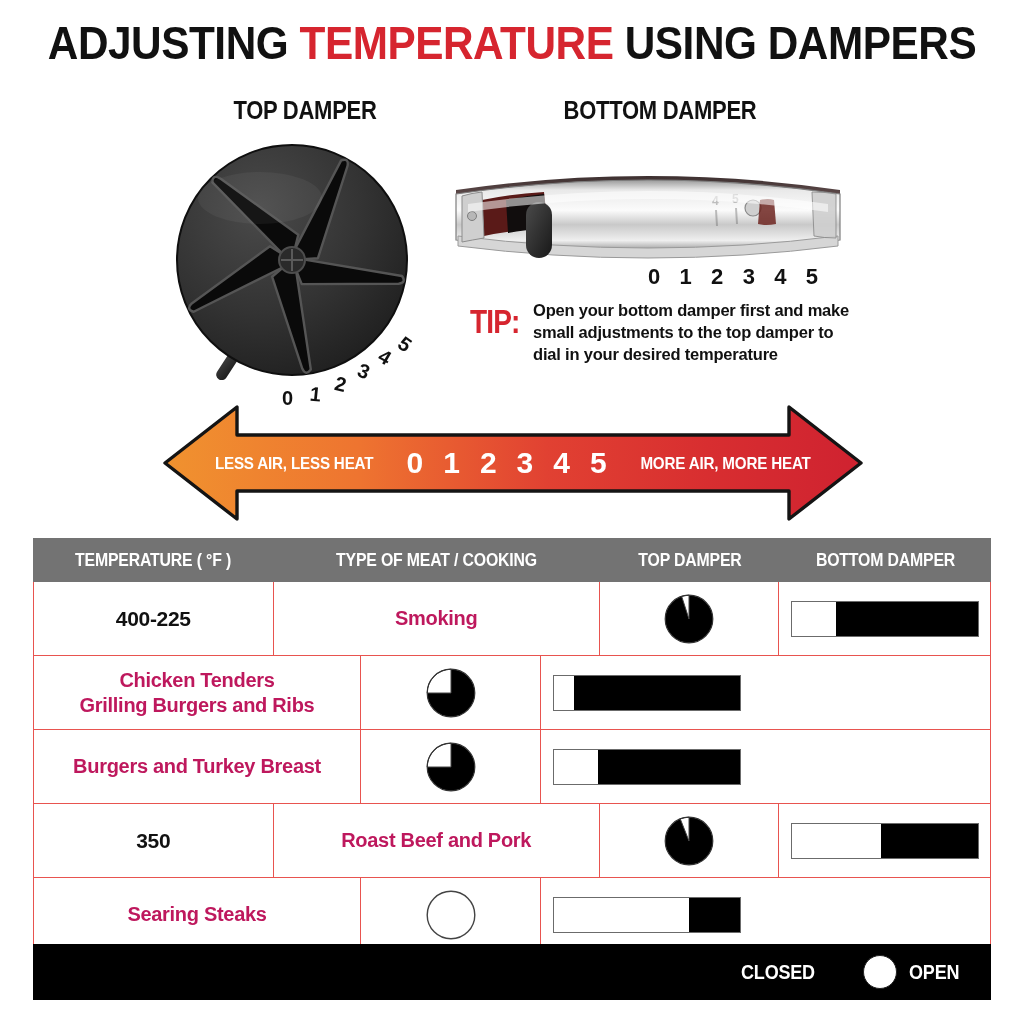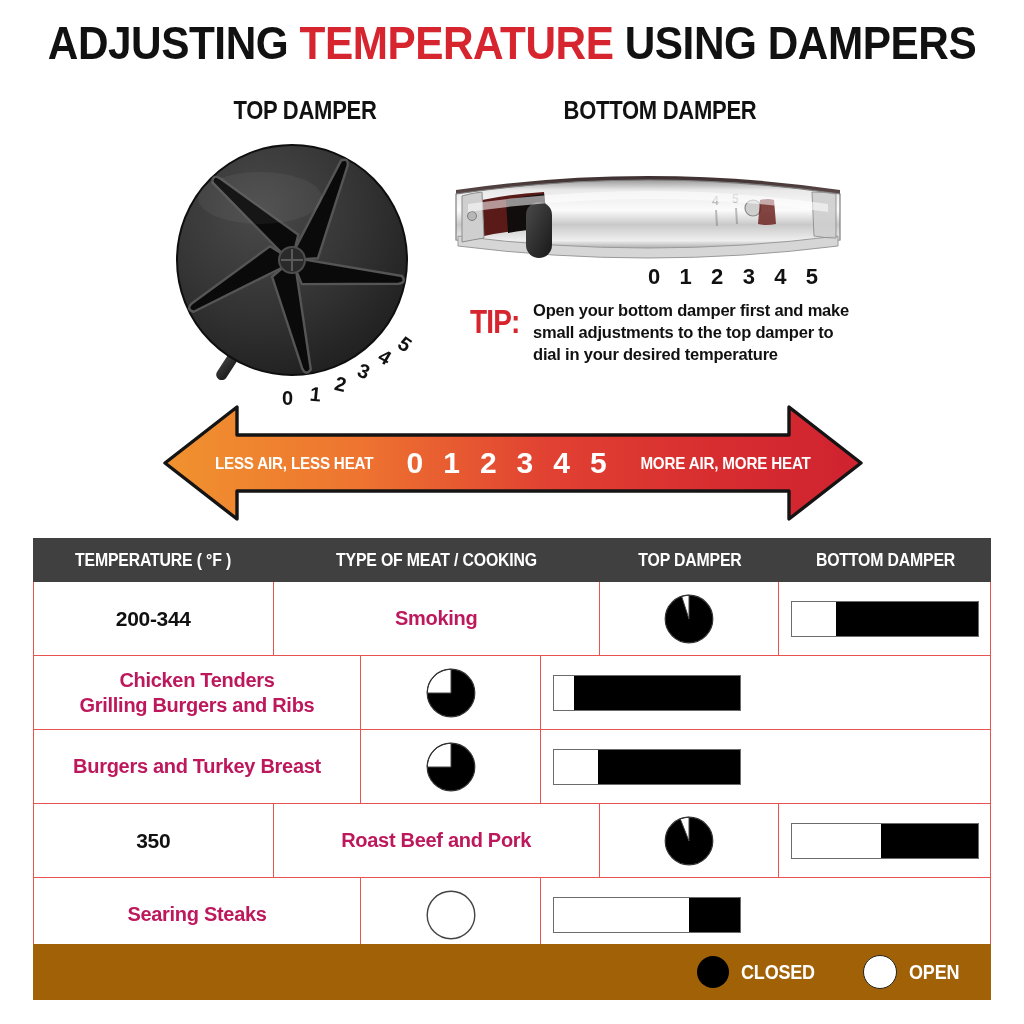--- a/index.html
+++ b/index.html
@@ -49,21 +49,21 @@
   #arrow{position:absolute;left:163px;top:404px;width:700px;height:118px;}
   #arrow-labels{position:absolute;left:163px;top:404px;width:700px;height:118px;
      display:flex;align-items:center;justify-content:center;pointer-events:none;}
   .arrow-side{font-weight:bold;font-size:16.5px;color:#fff;letter-spacing:-0.2px;
      transform:scaleX(0.92);transform-origin:50% 50%;white-space:nowrap;}
   #arrow-nums{display:flex;gap:20px;margin:0 26px;}
   #arrow-nums span{font-weight:bold;font-size:30px;color:#fff;}
 
   
   #table{position:absolute;left:33px;top:538px;width:958px;height:462px;}
-  #thead{height:44px;background:#404040;display:flex;align-items:center;}
+  #thead{height:44px;background:#737373;display:flex;align-items:center;}
   #thead .th{
     font-weight:bold;font-size:18px;color:#fff;text-align:center;letter-spacing:-0.2px;
     transform:scaleX(0.88);transform-origin:50% 50%;white-space:nowrap;
   }
   .col-1{width:240px;}
   .col-2{width:327px;}
   .col-3{width:180px;}
   .col-4{width:211px;}
 
   #tbody{border-left:1.6px solid #E8534F;border-right:1.6px solid #E8534F;
@@ -79,21 +79,21 @@
 
   
   .pie{display:block;}
 
   
   .bar{position:relative;width:188px;height:36px;border:1.6px solid #6b6b6b;
     box-sizing:border-box;background:#fff;overflow:hidden;}
   .bar-fill{position:absolute;top:0;right:0;height:100%;background:#000;}
 
   
-  #legend{position:absolute;left:33px;top:944px;width:958px;height:56px;background:#a16207;
+  #legend{position:absolute;left:33px;top:944px;width:958px;height:56px;background:#000000;
     display:flex;align-items:center;justify-content:flex-end;padding-right:26px;box-sizing:border-box;}
   .legend-item{display:flex;align-items:center;margin-left:40px;}
   .legend-dot{width:32px;height:32px;border-radius:50%;margin-right:12px;}
   .dot-closed{background:#000;}
   .dot-open{background:#fff;border:1.4px solid #222;}
   .legend-label{font-weight:bold;font-size:20px;color:#fff;letter-spacing:-0.2px;
     transform:scaleX(0.9);transform-origin:0 50%;}
 </style>
 </head>
 <body>
@@ -255,21 +255,21 @@
   <div id="table">
     <div id="thead">
       <div class="th col-1">TEMPERATURE ( °F )</div>
       <div class="th col-2">TYPE OF MEAT / COOKING</div>
       <div class="th col-3">TOP DAMPER</div>
       <div class="th col-4">BOTTOM DAMPER</div>
     </div>
     <div id="tbody">
         <div class="trow">
           <div class="tcell col-1">
-            <div class="temp-val">200-344</div>
+            <div class="temp-val">400-225</div>
           </div>
           <div class="tcell col-2">
             <div class="meat-val">Smoking</div>
           </div>
           <div class="tcell col-3">
             <div>
               <svg class="pie" width="50" height="50" viewBox="0 0 50 50">
                 <circle cx="25" cy="25" r="23.8" fill="#000000"></circle>
                 <path d="M 25 25 L 25 1.1999999999999993 A 23.8 23.8 0 0 0 17.65 2.36 Z" fill="#ffffff" stroke="#444" stroke-width="1"></path>
                 <circle cx="25" cy="25" r="23.8" fill="none" stroke="#333" stroke-width="1.2"></circle>

